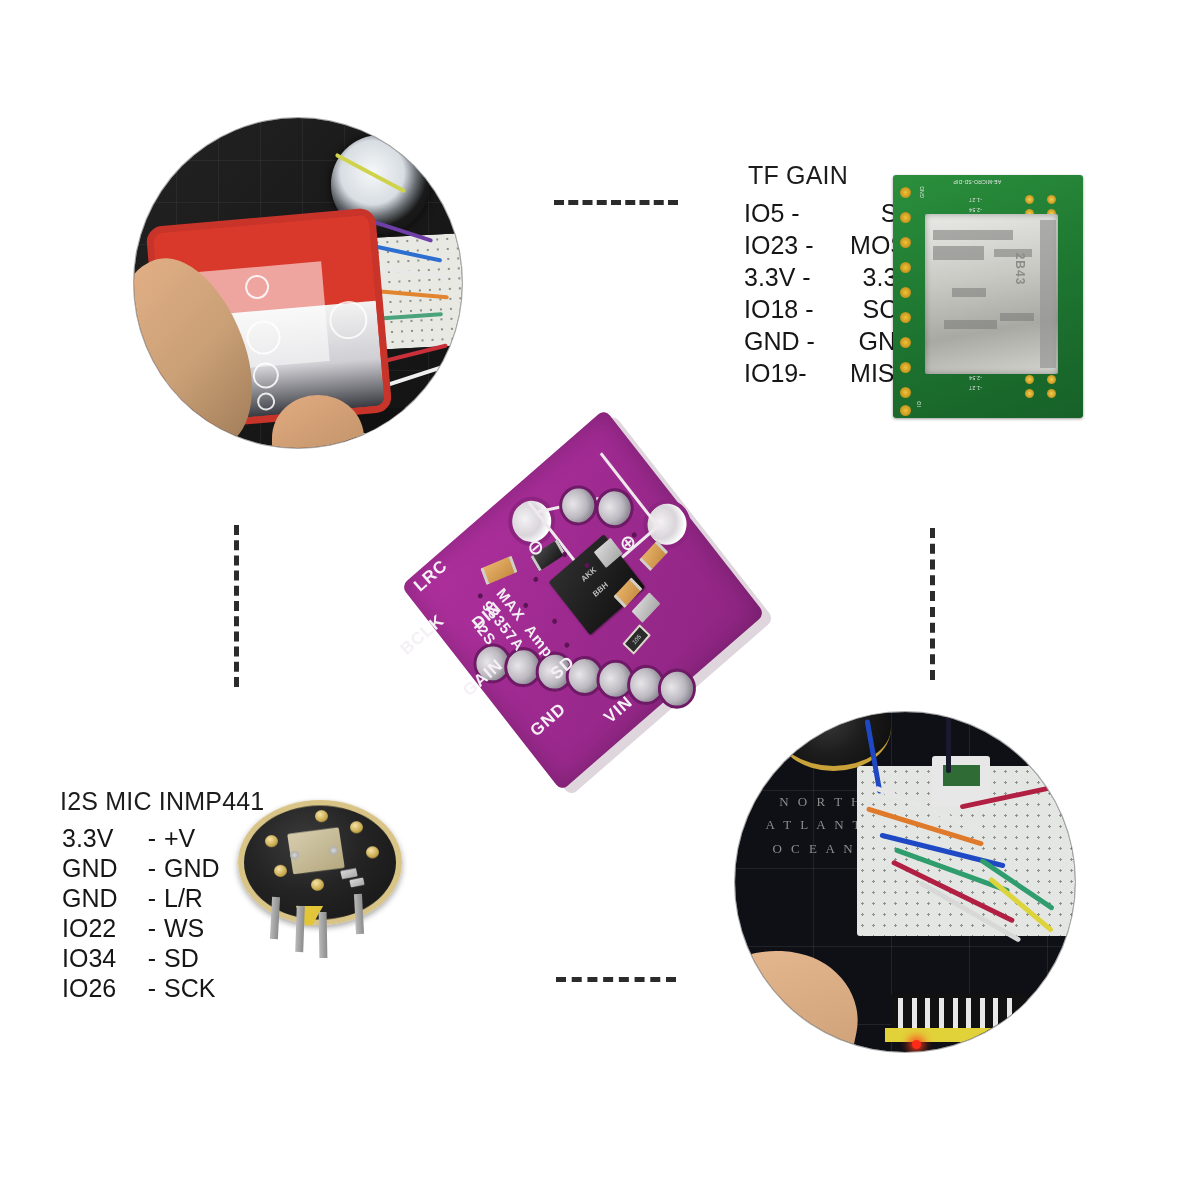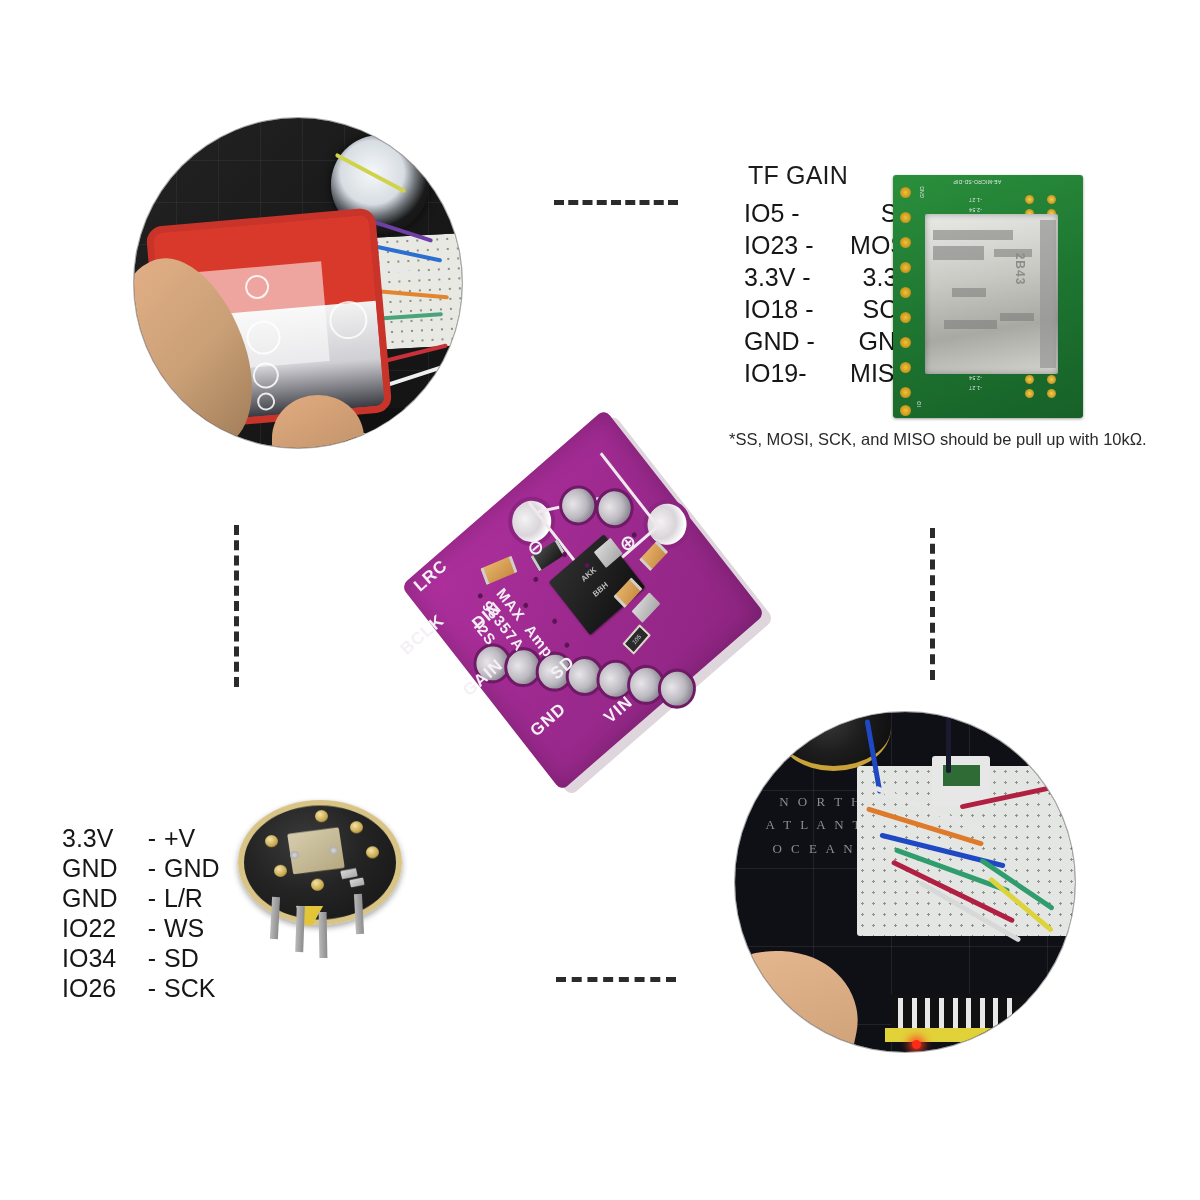--- a/index.html
+++ b/index.html
@@ -239,21 +239,20 @@
       <span class="c-right">GND</span>
       <span class="c-num"><span class="circnum">⑥</span></span>
     </div>
     <div class="pinrow">
       <span class="c-left">IO19-</span>
       <span class="c-right">MISO</span>
       <span class="c-num"><span class="circnum">⑦</span></span>
     </div>
   </div>
 
-  <div class="foot" style="left:729px;top:428px;width:460px;">*SS, MOSI, SCK, and MISO should be pull up with 10kΩ.</div>
 
   <div class="tfmod" style="left:893px;top:175px;width:190px;height:243px;">
 
     <div class="tf-pad" style="left:7px;top:12px;"></div>
     <div class="tf-pad" style="left:7px;top:37px;"></div>
     <div class="tf-pad" style="left:7px;top:62px;"></div>
     <div class="tf-pad" style="left:7px;top:87px;"></div>
     <div class="tf-pad" style="left:7px;top:112px;"></div>
     <div class="tf-pad" style="left:7px;top:137px;"></div>
     <div class="tf-pad" style="left:7px;top:162px;"></div>
@@ -352,20 +351,21 @@
 
     <div class="amp-silk" style="left:52px;top:146px;font-size:17px;color:#f4f0f5;transform:rotate(-41deg);">LRC</div>
     <div class="amp-silk" style="left:37px;top:205px;font-size:17px;color:#f4f0f5;transform:rotate(-41deg);">BCLK</div>
     <div class="amp-silk" style="left:111px;top:186px;font-size:17px;color:#f4f0f5;transform:rotate(-41deg);">DIN</div>
     <div class="amp-silk" style="left:100px;top:248px;font-size:17px;color:#f4f0f5;transform:rotate(-41deg);">GAIN</div>
     <div class="amp-silk" style="left:190px;top:238px;font-size:17px;color:#f4f0f5;transform:rotate(-41deg);">SD</div>
     <div class="amp-silk" style="left:168px;top:290px;font-size:17px;color:#f4f0f5;transform:rotate(-41deg);">GND</div>
     <div class="amp-silk" style="left:243px;top:280px;font-size:17px;color:#f4f0f5;transform:rotate(-41deg);">VIN</div>
   </div>
 
+  <div class="hdr-title" style="left:60px;top:787px;">I2S MIC INMP441</div>
 
   <div class="pinlist mic-list" style="left:62px;top:823px;">
     <div class="pinrow">
       <span class="c-left">3.3V</span>
       <span class="c-dash">-</span>
       <span class="c-right">+V</span>
     </div>
     <div class="pinrow">
       <span class="c-left">GND</span>
       <span class="c-dash">-</span>

